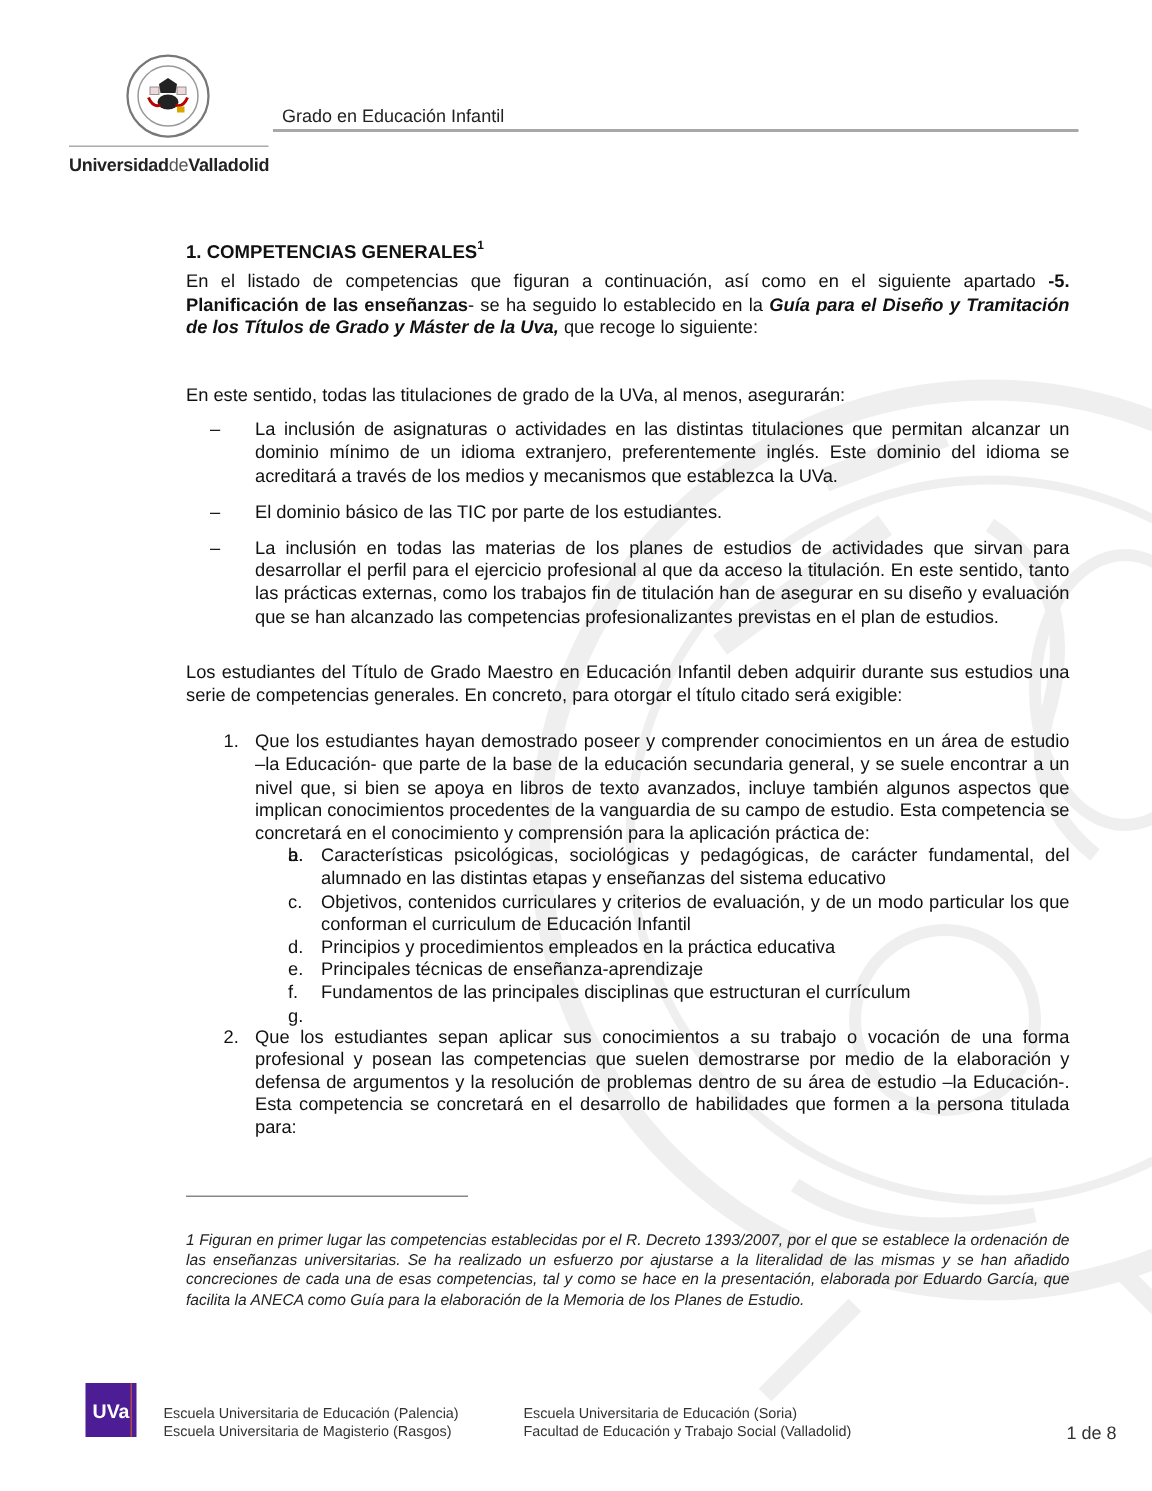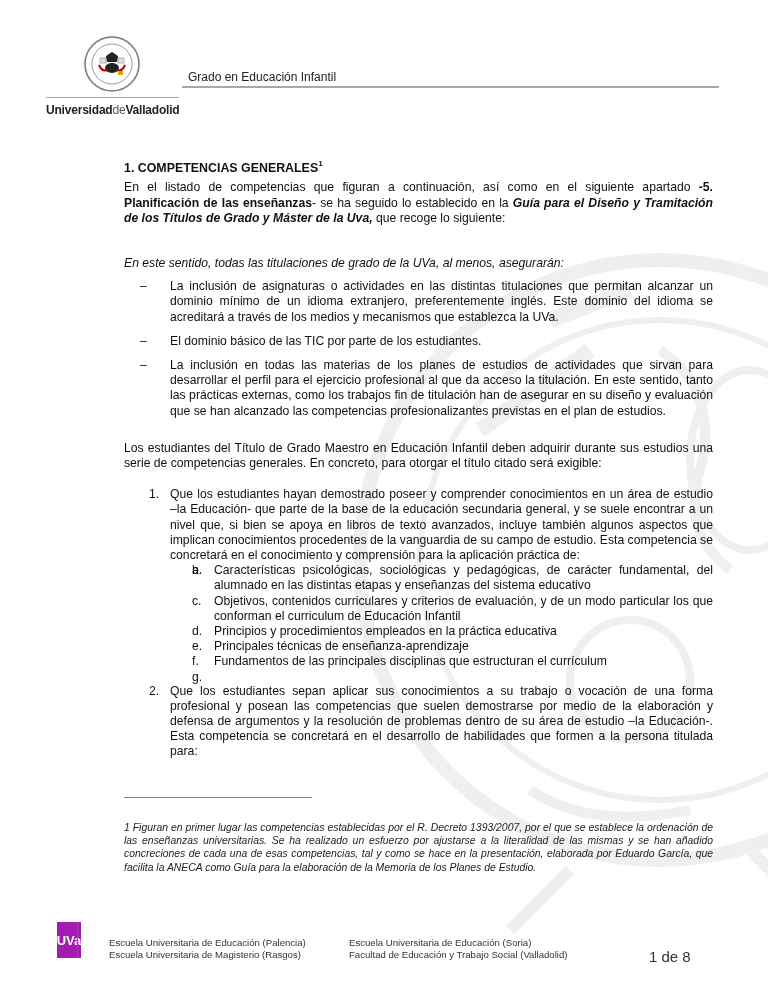--- a/index.html
+++ b/index.html
@@ -17,43 +17,43 @@
   .uni-name { position: absolute; left: 46px; top: 103px; font-size: 12px; font-weight: bold; color: #222; letter-spacing: -0.2px; }
   .uni-name .de { font-weight: normal; color: #555; }
 
   
   .content { position: absolute; left: 124px; top: 149px; width: 589px; font-size: 12.2px; line-height: 15.2px; }
   .h1 { font-weight: bold; font-size: 12.4px; margin: 0; }
   .h2 { font-weight: bold; font-size: 12.4px; margin: 8px 0 0 0; }
   .h2 sup { font-size: 8px; position: relative; top: -1px; }
   .just { text-align: justify; text-align-last: left; margin: 0; }
   .p-intro { margin-top: 4px; }
-  .p-sense { margin-top: 30px; font-style: italic; }
+  .p-sense { margin-top: 30px; }
   .dash-list { list-style: none; margin: 8px 0 0 0; padding: 0; }
   .dash-list li { position: relative; padding-left: 46px; margin-bottom: 9px; text-align: justify; }
   .dash-list li .dash { position: absolute; left: 16px; top: 0; }
   .p-students { margin-top: 22px; }
   .num-list { list-style: none; margin: 16px 0 0 0; padding: 0; }
   .num-list > li { position: relative; padding-left: 46px; text-align: justify; margin-bottom: 14px; }
   .num-list > li > .num { position: absolute; left: 25px; top: 0; }
   .sub-list { list-style: none; margin: 0; padding: 0; }
   .sub-list li { position: relative; padding-left: 46px; text-align: justify; margin-left: -2px; }
   .sub-list li .let { position: absolute; left: 24px; top: 0; }
 
   .fn-rule { position: absolute; left: 124px; top: 797px; width: 188px; height: 0; border-top: 1px solid #888; }
   .footnote { position: absolute; left: 124px; top: 821px; width: 589px; font-size: 10.4px; line-height: 13.2px; font-style: italic; color: #222; text-align: justify; }
 
   
-  .uva-box { position: absolute; left: 57px; top: 922px; width: 24px; height: 36px; background: #a21caf; color: #fff;
+  .uva-box { position: absolute; left: 57px; top: 922px; width: 34px; height: 36px; background: #4c1d95; color: #fff;
              font-weight: bold; font-size: 13px; display: flex; align-items: center; justify-content: center; }
   .uva-box::after { content: ""; position: absolute; right: 3px; top: 0; bottom: 0; width: 1px; background: #b34a4a; }
   .footer-col { position: absolute; top: 937px; font-size: 9.6px; line-height: 11.5px; color: #333; }
   .footer-col.c1 { left: 109px; }
   .footer-col.c2 { left: 349px; }
-  .page-num { position: absolute; left: 649px; top: 948px; font-size: 15px; color: #333; }
+  .page-num { position: absolute; left: 711px; top: 948px; font-size: 12px; color: #333; }
 </style>
 </head>
 <body>
 
 <svg class="watermark" viewBox="0 0 560 720">
   <circle cx="330" cy="330" r="300" fill="none" stroke="#555" stroke-width="14"></circle>
   <circle cx="330" cy="330" r="240" fill="none" stroke="#555" stroke-width="6"></circle>
   <path d="M150 200 L260 120 M220 90 L300 60" stroke="#555" stroke-width="16" fill="none"></path>
   <path d="M330 120 q60 40 40 120 q-20 60 30 100" stroke="#555" stroke-width="10" fill="none"></path>
   <ellipse cx="420" cy="230" rx="60" ry="90" fill="none" stroke="#555" stroke-width="8"></ellipse>

